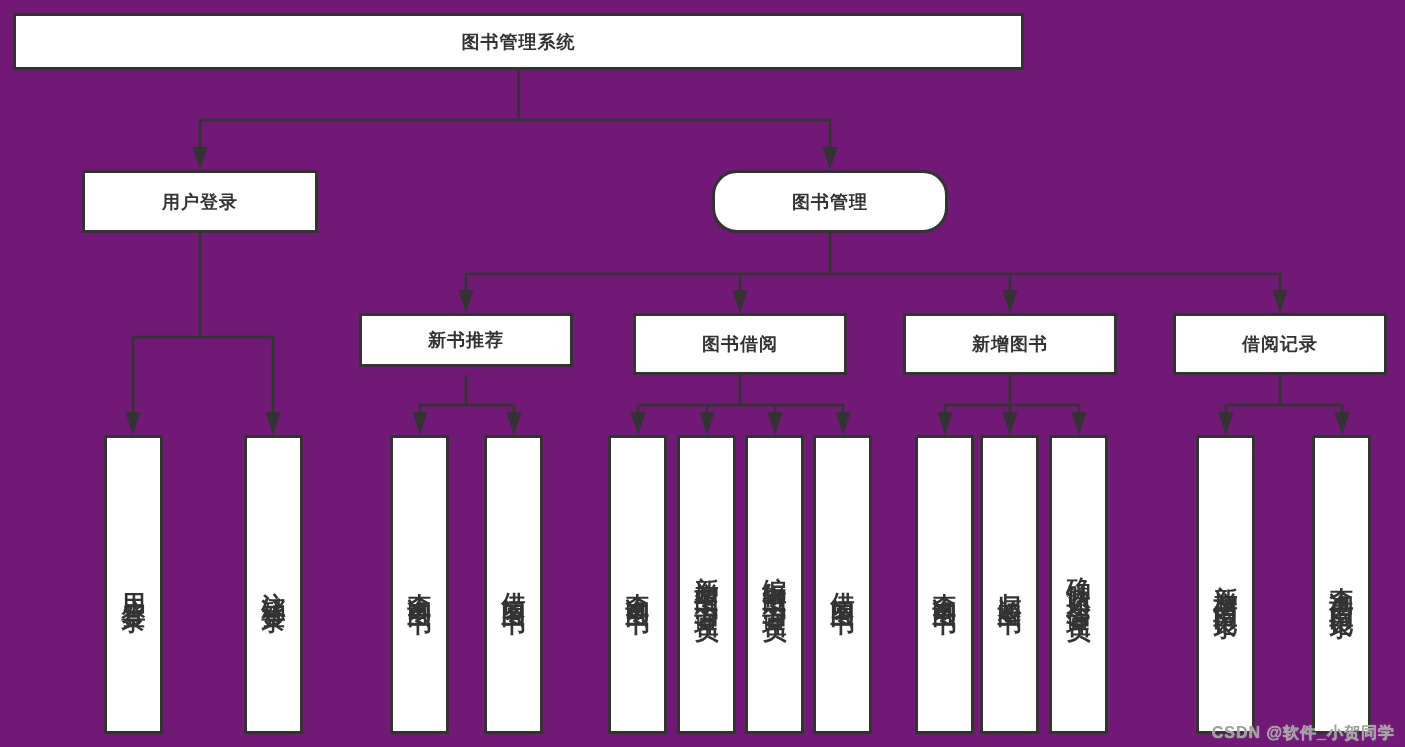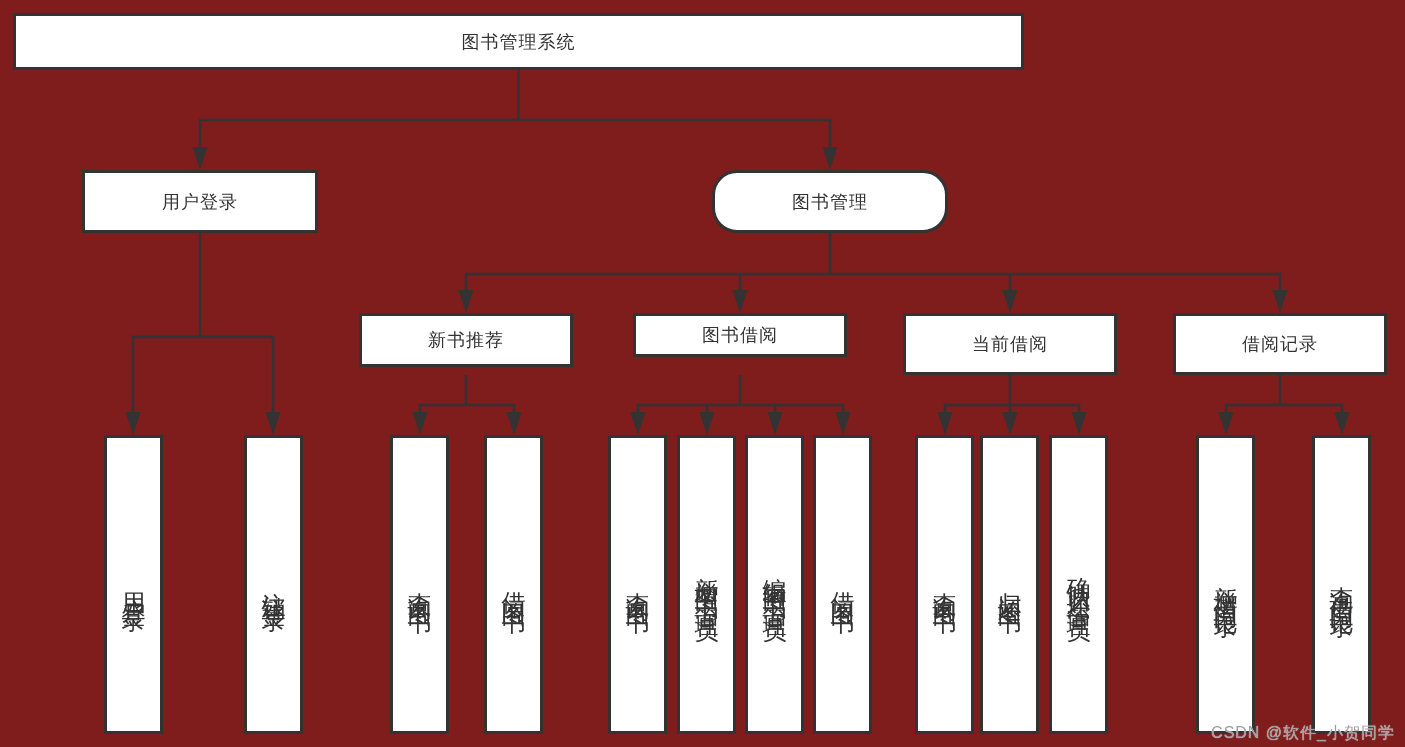--- a/index.html
+++ b/index.html
@@ -1,35 +1,35 @@
 <!DOCTYPE html>
 <html><head>
 <meta charset="utf-8">
 <style>
   html,body{margin:0;padding:0;background:#ffffff;}
   .canvas{
-    position:relative;width:1405px;height:747px;background:#7f1d1d;
-    font-family:"Liberation Sans",sans-serif;color:#333333;overflow:hidden;
+    position:relative;width:1405px;height:747px;background:#701a75;
+    font-family:"Liberation Sans",sans-serif;color:#333333;overflow:hidden;font-weight:bold;
   }
   .connectors{position:absolute;left:0;top:0;width:1405px;height:747px;}
   .box{
     position:absolute;box-sizing:border-box;background:#ffffff;
     border:3px solid #333333;display:flex;align-items:center;justify-content:center;
   }
   .hbox{font-size:18px;letter-spacing:1px;}
   .vbox span{
     writing-mode:vertical-rl;text-orientation:mixed;
     font-size:24px;line-height:1;letter-spacing:6px;white-space:nowrap;
   }
   
   .n-root    {left:13px;  top:13px;  width:1011px;height:57px;}
   .n-user    {left:82px;  top:170px; width:236px; height:63px;}
   .n-mgmt    {left:712px; top:170px; width:236px; height:63px;border-radius:25px;}
   .n-newbook {left:359px; top:313px; width:214px; height:54px;}
-  .n-borrow  {left:633px; top:313px; width:214px; height:44px;}
+  .n-borrow  {left:633px; top:313px; width:214px; height:62px;}
   .n-current {left:903px; top:313px; width:214px; height:62px;}
   .n-records {left:1173px;top:313px; width:214px; height:62px;}
   .leaf{top:435px;width:59px;height:299px;}
   .lf-1{left:104px;} .lf-2{left:244px;}
   .lf-3{left:390px;} .lf-4{left:484px;}
   .lf-5{left:608px;} .lf-6{left:677px;} .lf-7{left:745px;} .lf-8{left:813px;}
   .lf-9{left:915px;} .lf-10{left:980px;} .lf-11{left:1049px;}
   .lf-12{left:1196px;} .lf-13{left:1312px;}
   .watermark{
     position:absolute;right:10px;bottom:3px;z-index:6;
@@ -105,21 +105,21 @@
     <span>图书管理</span>
   </div>
 
   <div class="box hbox n-newbook">
     <span>新书推荐</span>
   </div>
   <div class="box hbox n-borrow">
     <span>图书借阅</span>
   </div>
   <div class="box hbox n-current">
-    <span>当前借阅</span>
+    <span>新增图书</span>
   </div>
   <div class="box hbox n-records">
     <span>借阅记录</span>
   </div>
 
   <div class="box vbox leaf lf-1">
     <span>用户登录</span>
   </div>
   <div class="box vbox leaf lf-2">
     <span>注销登录</span>

